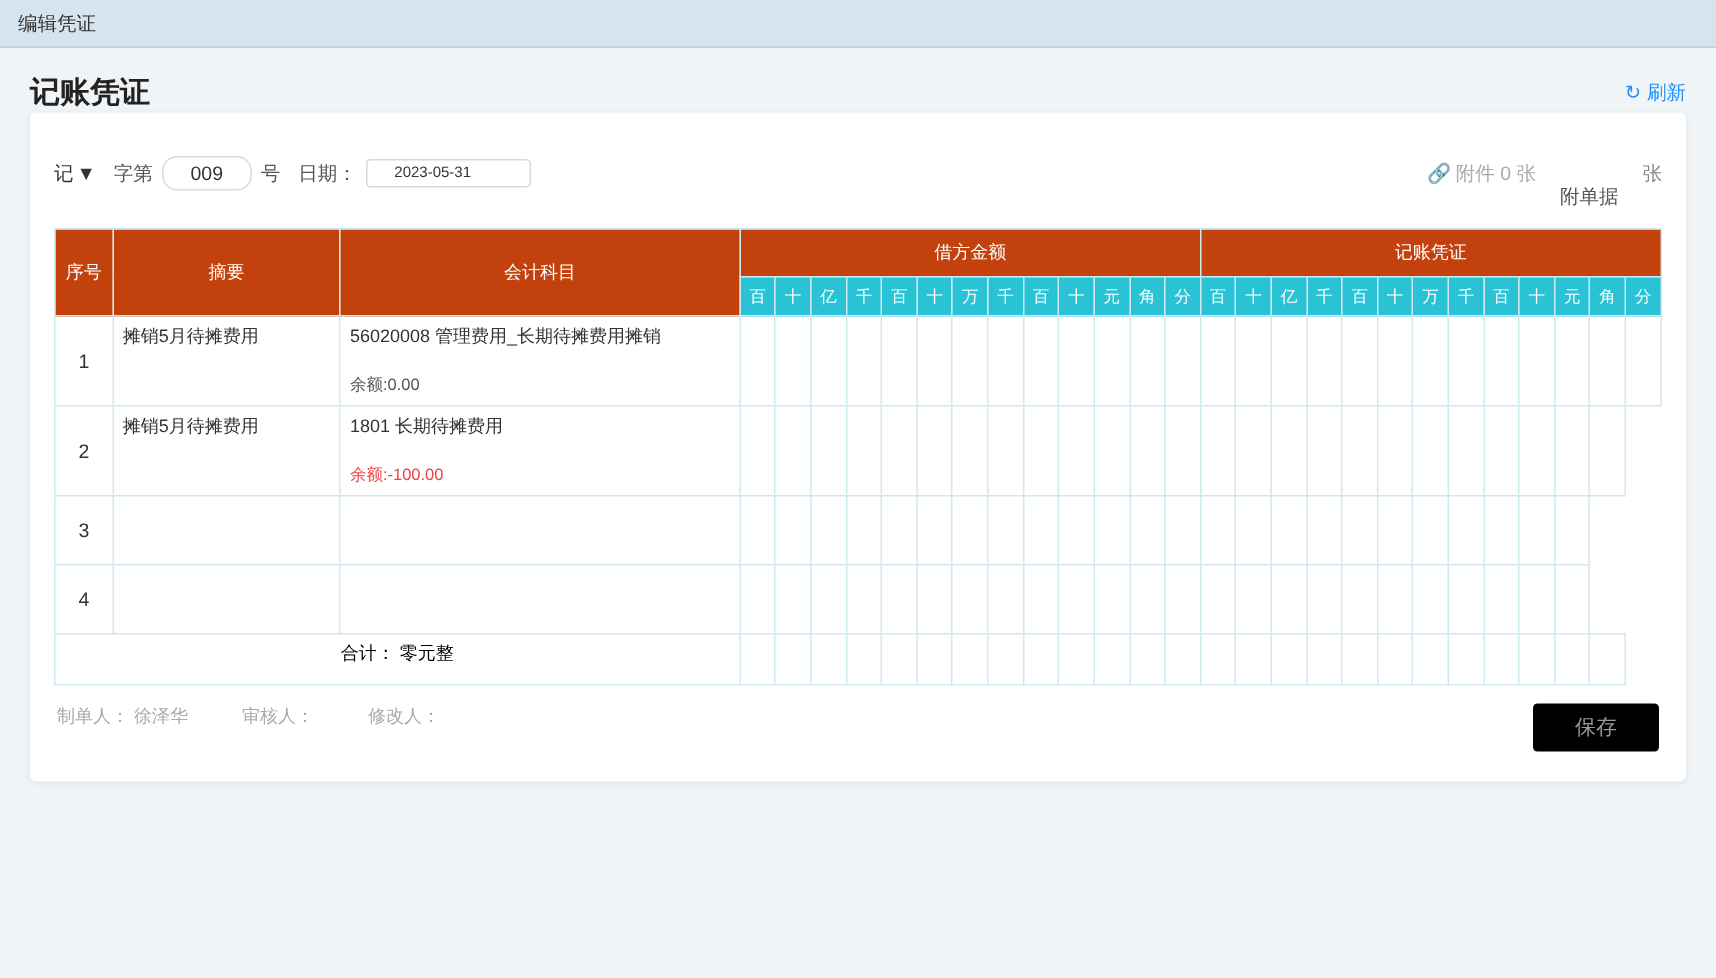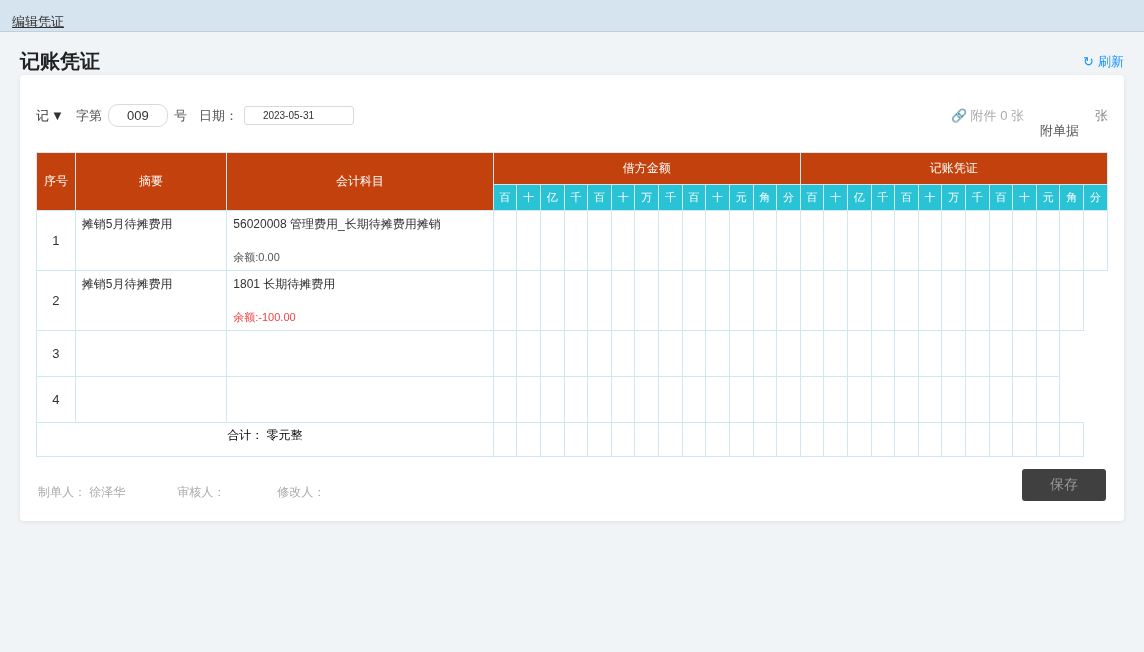--- a/index.html
+++ b/index.html
@@ -15,26 +15,25 @@
       width: 1144px;
       height: 652px;
       background: #f0f4f7;
       display: flex;
       flex-direction: column;
     }
     .title-bar {
       background: #d6e4f0;
       height: 32px;
       display: flex;
-      align-items: flex-end;
+      align-items: center;
       padding: 0 12px;
       font-size: 13px;
       color: #333;
       border-bottom: 1px solid #c0d0e0;
-      text-decoration: underline;
     }
     .main-area {
       flex: 1;
       padding: 16px 20px;
       overflow: auto;
     }
     .page-header {
       display: flex;
       justify-content: space-between;
       align-items: center;
@@ -181,30 +180,30 @@
     }
     .balance-text.negative {
       color: #e44;
     }
     .amount-cell {
       width: 24px;
       min-width: 18px;
     }
     .footer-bar {
       display: flex;
-      align-items: flex-end;
+      align-items: flex-start;
       margin-top: 8px;
       padding: 4px 2px;
       color: #aaa;
       font-size: 12px;
-      gap: 52px;
+      gap: 36px;
     }
     .save-btn {
       margin-left: auto;
-      background: #404040;
+      background: #000000;
       color: #999;
       border: none;
       border-radius: 3px;
       padding: 7px 28px;
       font-size: 14px;
       cursor: not-allowed;
     }
     .row-multi {
       height: 60px;
     }

